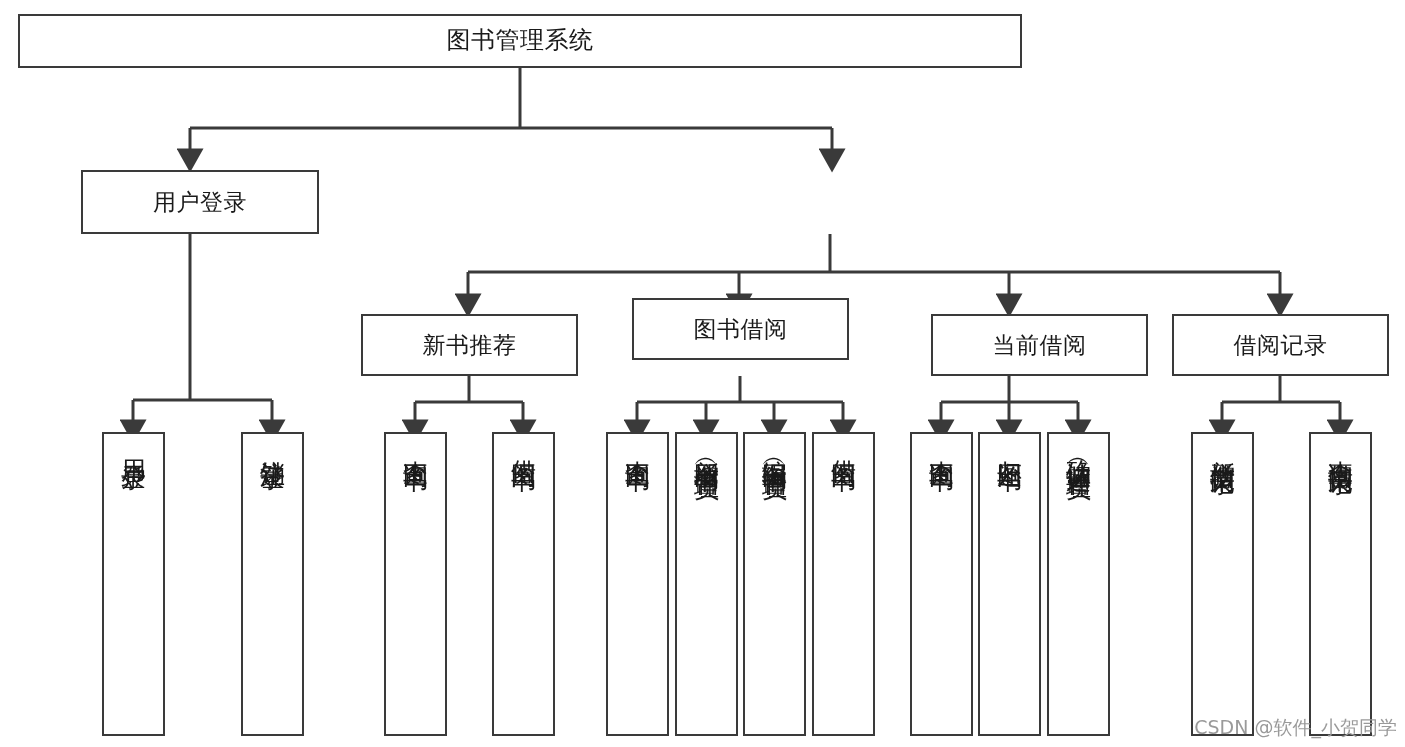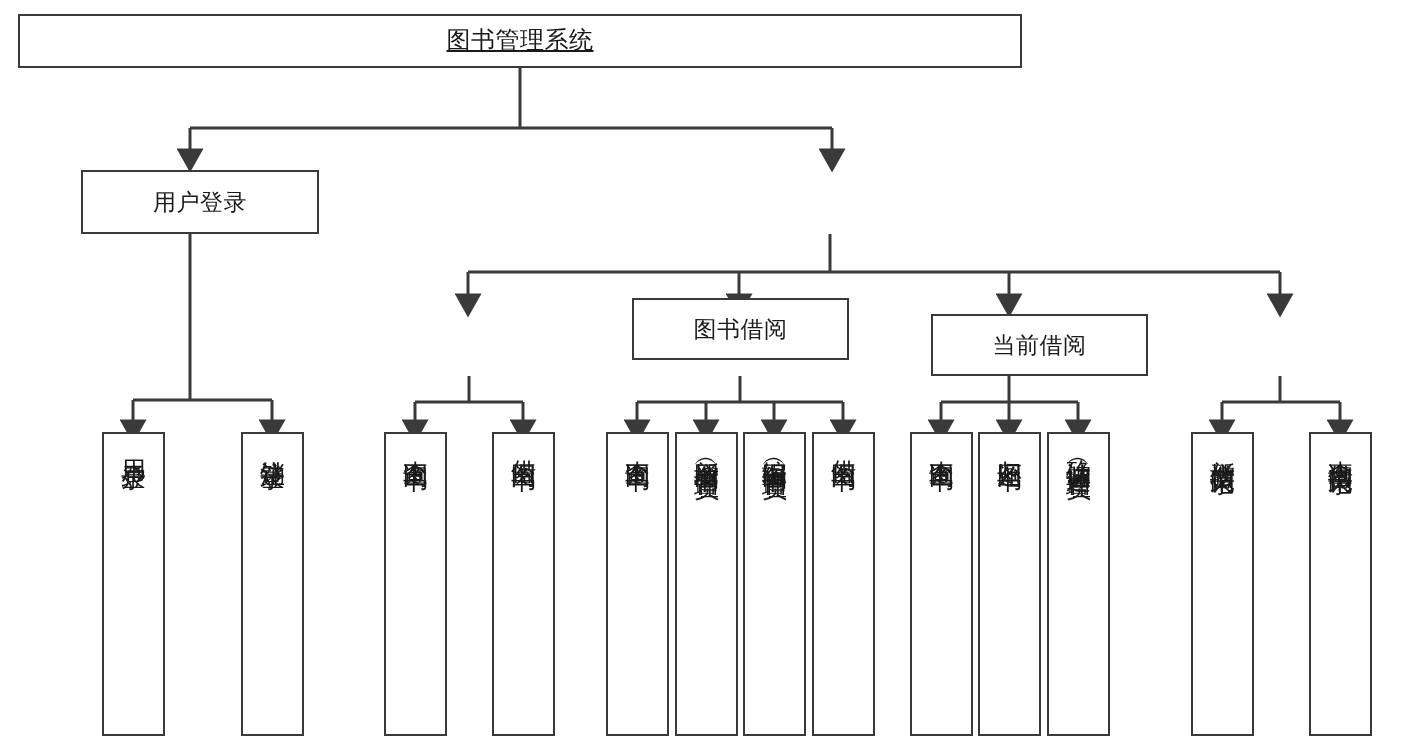--- a/index.html
+++ b/index.html
@@ -116,33 +116,39 @@
       <path d="M1009,402 L1009,423" marker-end="url(#arrow)"></path>
       <path d="M1078,402 L1078,423" marker-end="url(#arrow)"></path>
 
       <path d="M1280,376 L1280,402"></path>
       <path d="M1222,402 L1340,402"></path>
       <path d="M1222,402 L1222,423" marker-end="url(#arrow)"></path>
       <path d="M1340,402 L1340,423" marker-end="url(#arrow)"></path>
     </g>
   </svg>
 
-  <div class="node horiz root" style="left:18px; top:14px; width:1004px; height:54px;text-decoration:underline;">
+  <div class="node horiz root" style="left:18px; top:14px; width:1004px; height:54px;">
     <span class="node-label">图书管理系统</span>
   </div>
 
   <div class="node horiz" style="left:81px; top:170px; width:238px; height:64px;">
     <span class="node-label">用户登录</span>
   </div>
 
+  <div class="node horiz" style="left:361px; top:314px; width:217px; height:62px;">
+    <span class="node-label">新书推荐</span>
+  </div>
   <div class="node horiz" style="left:632px; top:298px; width:217px; height:62px;">
     <span class="node-label">图书借阅</span>
   </div>
   <div class="node horiz" style="left:931px; top:314px; width:217px; height:62px;">
     <span class="node-label">当前借阅</span>
+  </div>
+  <div class="node horiz" style="left:1172px; top:314px; width:217px; height:62px;">
+    <span class="node-label">借阅记录</span>
   </div>
 
   <div class="node vert" style="left:102px; top:432px; width:63px; height:304px;">
     <span class="node-label">用户登录</span>
   </div>
   <div class="node vert" style="left:241px; top:432px; width:63px; height:304px;">
     <span class="node-label">注销登录</span>
   </div>
 
   <div class="node vert" style="left:384px; top:432px; width:63px; height:304px;">
@@ -175,14 +181,15 @@
     <span class="node-label">确认归还（管理员）</span>
   </div>
 
   <div class="node vert" style="left:1191px; top:432px; width:63px; height:304px;">
     <span class="node-label">新增借阅记录</span>
   </div>
   <div class="node vert" style="left:1309px; top:432px; width:63px; height:304px;">
     <span class="node-label">查询借阅记录</span>
   </div>
 
+  <div class="watermark">CSDN @软件_小贺同学</div>
 
 </div>
 
 </body></html>

